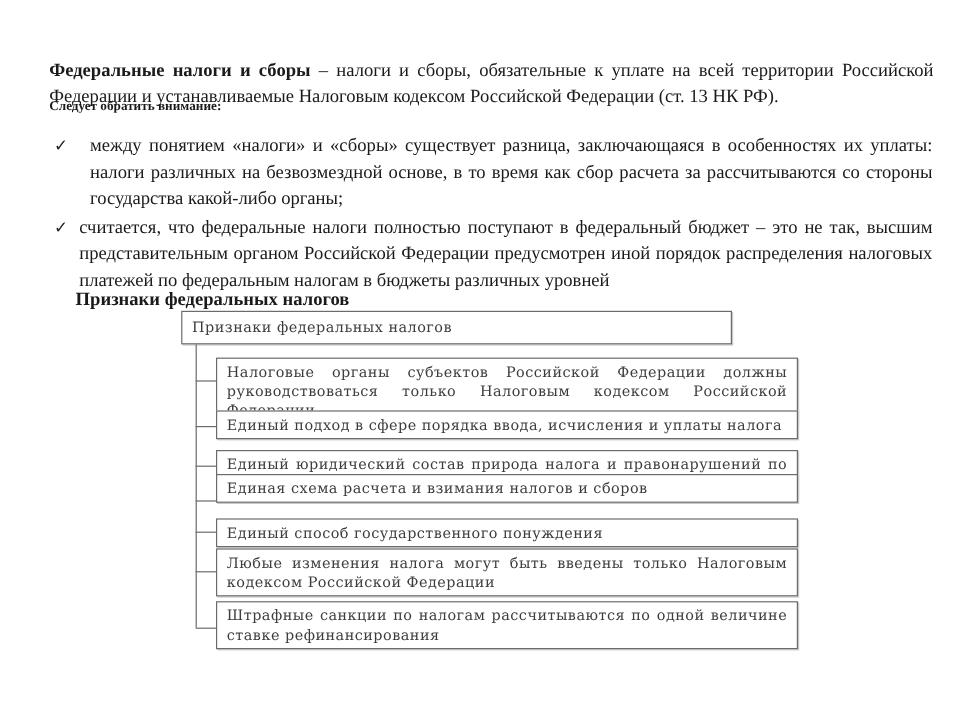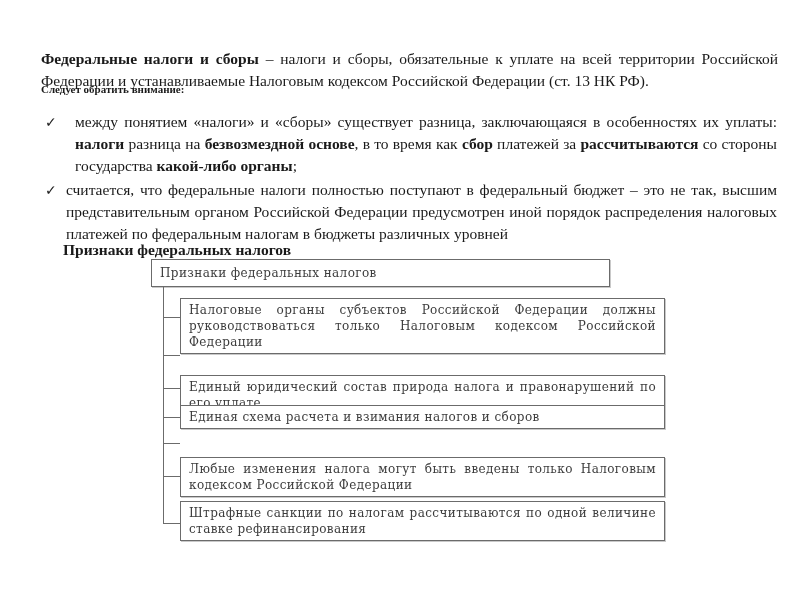--- a/index.html
+++ b/index.html
@@ -33,21 +33,21 @@
   .check{
     position:absolute; left:45px; top:0;
     font-size:14px; color:#222; line-height:22px;
     font-family:"DejaVu Sans",sans-serif;
   }
   .btext{
     font-size:15.5px; line-height:22px; text-align:justify;
   }
   .btext.first{margin-left:75px; width:702px;}
   .btext.second{margin-left:66px; width:711px;font-family:Liberation Serif, serif;}
-  .btext b{font-weight:bold;}
+  .btext b{font-weight:normal;}
 
   .diagram-title{
     left:63px; top:239px;
     font-size:15.5px; font-weight:bold; line-height:22px;
   }
 
   
   .diagram{left:0; top:0; width:800px; height:600px; pointer-events:none;}
   .dline{position:absolute; background:#6b6b6b;}
   .dbox{
@@ -64,21 +64,21 @@
     text-align:justify;
   }
   .rootbox{
     left:151px; top:259px; width:459px; height:28px;
     padding:5px 8px 0 8px; text-align:left;
   }
   .childbox{left:180px; width:485px;}
   .cb1{top:298px;}
   .cb2{top:342px;}
   .cb3{top:375px;}
-  .cb4{top:405px;}
+  .cb4{top:395px;}
   .cb5{top:432px;}
   .cb6{top:457px;}
   .cb7{top:501px;}
 
   .trunk{left:163px; top:287px; width:1px; height:236px;}
   .conn{height:1px; left:163px; width:17px;}
   .c1{top:317px;} .c2{top:355px;} .c3{top:388px;} .c4{top:417px;}
   .c5{top:443px;} .c6{top:476px;} .c7{top:523px;}
 </style>
 </head>
@@ -86,21 +86,21 @@
 
 <div class="abs intro">
   <b>Федеральные налоги и сборы</b><span> – налоги и сборы, обязательные к уплате на всей территории Российской Федерации и устанавливаемые Налоговым кодексом Российской Федерации (ст. 13 НК РФ).</span>
 </div>
 
 <div class="abs attention">Следует обратить внимание:</div>
 
 <div class="abs bullets">
   <div class="bullet">
     <span class="check">✓</span>
-    <div class="btext first"><span>между понятием «налоги» и «сборы» существует разница, заключающаяся в особенностях их уплаты: </span><b>налоги</b><span> разница на </span><b>безвозмездной основе</b><span>, в то время как </span><b>сбор</b><span> платежей за </span><b>рассчитываются</b><span> со стороны государства </span><b>какой-либо органы</b><span>;</span></div>
+    <div class="btext first"><span>между понятием «налоги» и «сборы» существует разница, заключающаяся в особенностях их уплаты: </span><b>налоги</b><span> различных на </span><b>безвозмездной основе</b><span>, в то время как </span><b>сбор</b><span> расчета за </span><b>рассчитываются</b><span> со стороны государства </span><b>какой-либо органы</b><span>;</span></div>
   </div>
   <div class="bullet">
     <span class="check">✓</span>
     <div class="btext second">считается, что федеральные налоги полностью поступают в федеральный бюджет – это не так, высшим представительным органом Российской Федерации предусмотрен иной порядок распределения налоговых платежей по федеральным налогам в бюджеты различных уровней</div>
   </div>
 </div>
 
 <div class="abs diagram-title">Признаки федеральных налогов</div>
 
 <div class="abs diagram">
@@ -109,17 +109,19 @@
   <div class="dline trunk"></div>
   <div class="dline conn c1"></div>
   <div class="dline conn c2"></div>
   <div class="dline conn c3"></div>
   <div class="dline conn c4"></div>
   <div class="dline conn c5"></div>
   <div class="dline conn c6"></div>
   <div class="dline conn c7"></div>
 
   <div class="dbox childbox cb1">Налоговые органы субъектов Российской Федерации должны руководствоваться только Налоговым кодексом Российской Федерации</div>
+  <div class="dbox childbox cb2">Единый подход в сфере порядка ввода, исчисления и уплаты налога</div>
   <div class="dbox childbox cb3">Единый юридический состав природа налога и правонарушений по его уплате</div>
   <div class="dbox childbox cb4">Единая схема расчета и взимания налогов и сборов</div>
+  <div class="dbox childbox cb5">Единый способ государственного понуждения</div>
   <div class="dbox childbox cb7">Штрафные санкции по налогам рассчитываются по одной величине ставке рефинансирования</div>
   <div class="dbox childbox cb6">Любые изменения налога могут быть введены только Налоговым кодексом Российской Федерации</div>
 </div>
 
 </body></html>

